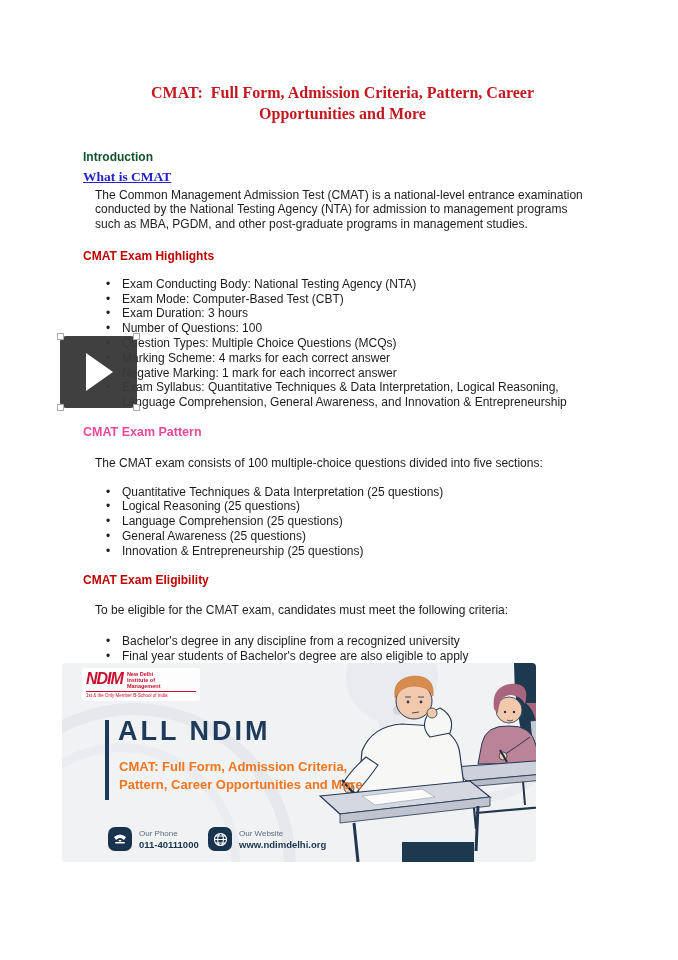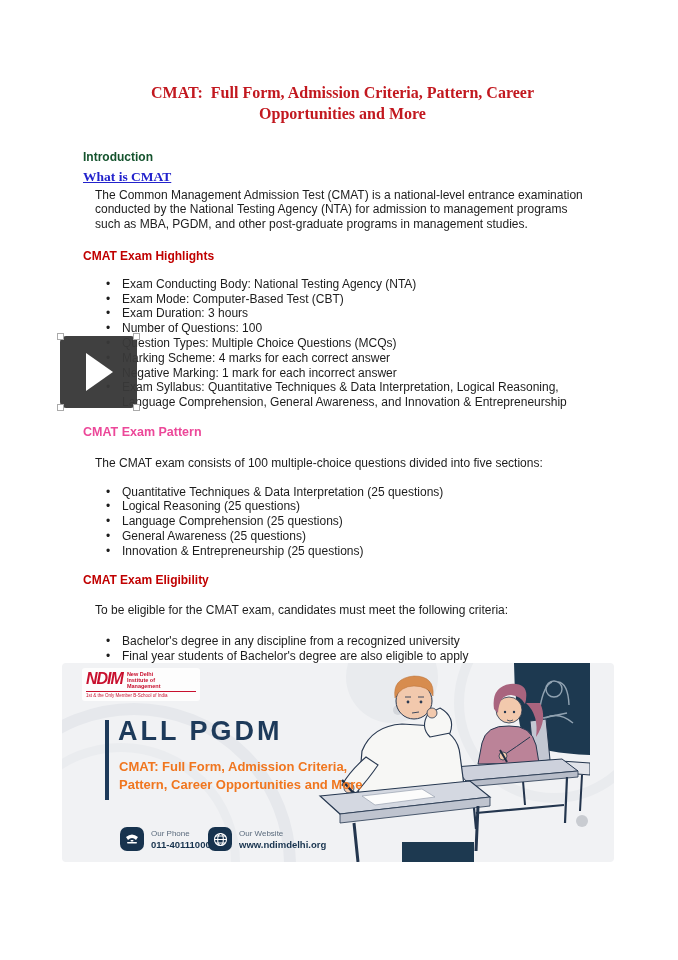--- a/index.html
+++ b/index.html
@@ -30,21 +30,21 @@
   .video-overlay{position:absolute;left:60px;top:336px;width:77px;height:72px;
                  background:rgba(56,56,56,0.96);border-radius:6px;z-index:5;cursor:pointer;}
   .video-overlay .tri{position:absolute;left:26px;top:17px;width:0;height:0;
                  border-left:27px solid #ffffff;border-top:19px solid transparent;
                  border-bottom:19px solid transparent;}
   .handle{position:absolute;width:5px;height:5px;background:#fff;border:1px solid #aaa;z-index:6;}
   .h-tl{left:-3px;top:-3px;} .h-tr{right:-3px;top:-3px;}
   .h-bl{left:-3px;bottom:-3px;} .h-br{right:-3px;bottom:-3px;}
 
   
-  .banner{position:absolute;left:62px;top:663px;width:552px;height:199px;
+  .banner{position:absolute;left:62px;top:663px;width:474px;height:199px;
           background:#f1f2f4;border-radius:4px;overflow:hidden;}
   .banner .deco{position:absolute;border-radius:50%;pointer-events:none;}
   .swirl1{left:-90px;top:40px;width:300px;height:300px;border:12px solid #e6e8ec;}
   .swirl2{left:-60px;top:80px;width:220px;height:220px;border:9px solid #eaecef;}
   .swirl3{right:-40px;top:-60px;width:180px;height:180px;border:10px solid #e9ebee;}
 
   .ndim-logo{position:absolute;left:20px;top:5px;width:110px;background:#fdfdfd;
              border-radius:3px;padding:3px 4px;}
   .logo-row{display:flex;align-items:flex-start;}
   .logo-acronym{font-weight:bold;font-style:italic;font-size:16px;line-height:16px;
@@ -53,21 +53,21 @@
   .logo-tagline{margin-top:2px;font-size:4.5px;line-height:5px;color:#c8102e;
                 border-top:0.5px solid #c8102e;padding-top:1px;}
 
   .banner-bar{position:absolute;left:43px;top:57px;width:4px;height:80px;background:#1d3a5a;}
   .banner-heading{position:absolute;left:56px;top:53px;font-size:27px;font-weight:bold;
                   letter-spacing:3px;color:#1d3a5a;}
   .banner-sub{position:absolute;left:57px;top:95px;font-size:13px;line-height:18px;
               font-weight:bold;color:#f0761f;}
 
   .contact{position:absolute;display:flex;align-items:center;}
-  .contact-phone{left:58px;top:164px;}
+  .contact-phone{left:46px;top:164px;}
   .contact-web{left:146px;top:164px;}
   .icon-tile{width:24px;height:24px;border-radius:7px;background:#17334e;display:flex;
              align-items:center;justify-content:center;flex:0 0 auto;}
   .contact-texts{margin-left:7px;}
   .contact-label{font-size:8px;color:#5b6b7d;line-height:10px;}
   .contact-value{font-size:9.5px;font-weight:bold;color:#17334e;line-height:11px;}
 
   .illustration{position:absolute;left:0;top:0;width:528px;height:199px;pointer-events:none;}
 </style>
 </head>
@@ -192,21 +192,21 @@
         <span class="logo-name">
           <span>New Delhi</span><br>
           <span>Institute of</span><br>
           <span>Management</span>
         </span>
       </div>
       <div class="logo-tagline">1st &amp; the Only Member B-School of India</div>
     </div>
 
     <div class="banner-bar"></div>
-    <div class="banner-heading">ALL PGDM</div>
+    <div class="banner-heading">ALL NDIM</div>
     <div class="banner-sub">
       <div>CMAT: Full Form, Admission Criteria,</div>
       <div>Pattern, Career Opportunities and More</div>
     </div>
 
     <div class="contact contact-phone">
       <div class="icon-tile">
         <svg width="14" height="14" viewBox="0 0 14 14">
           <path d="M1,5 Q7,0 13,5 L11,8 L9,6.5 Q7,5.5 5,6.5 L3,8 Z" fill="#fff"></path>
           <rect x="5.5" y="8" width="3" height="1.4" rx="0.7" fill="#fff"></rect>

